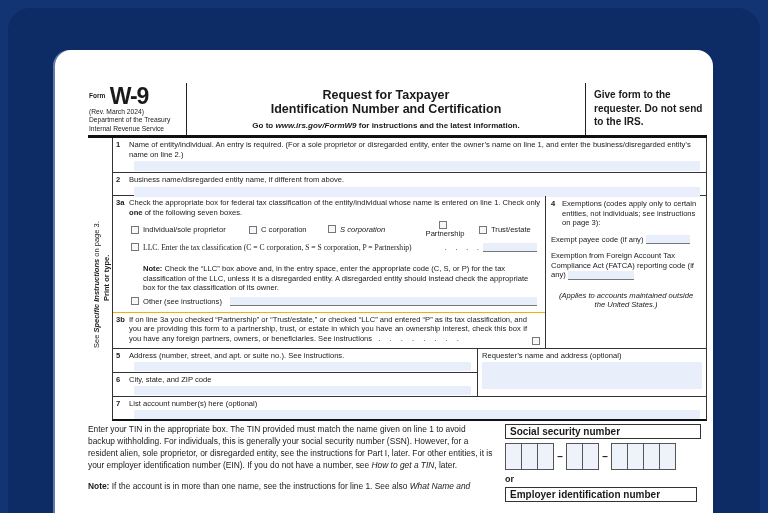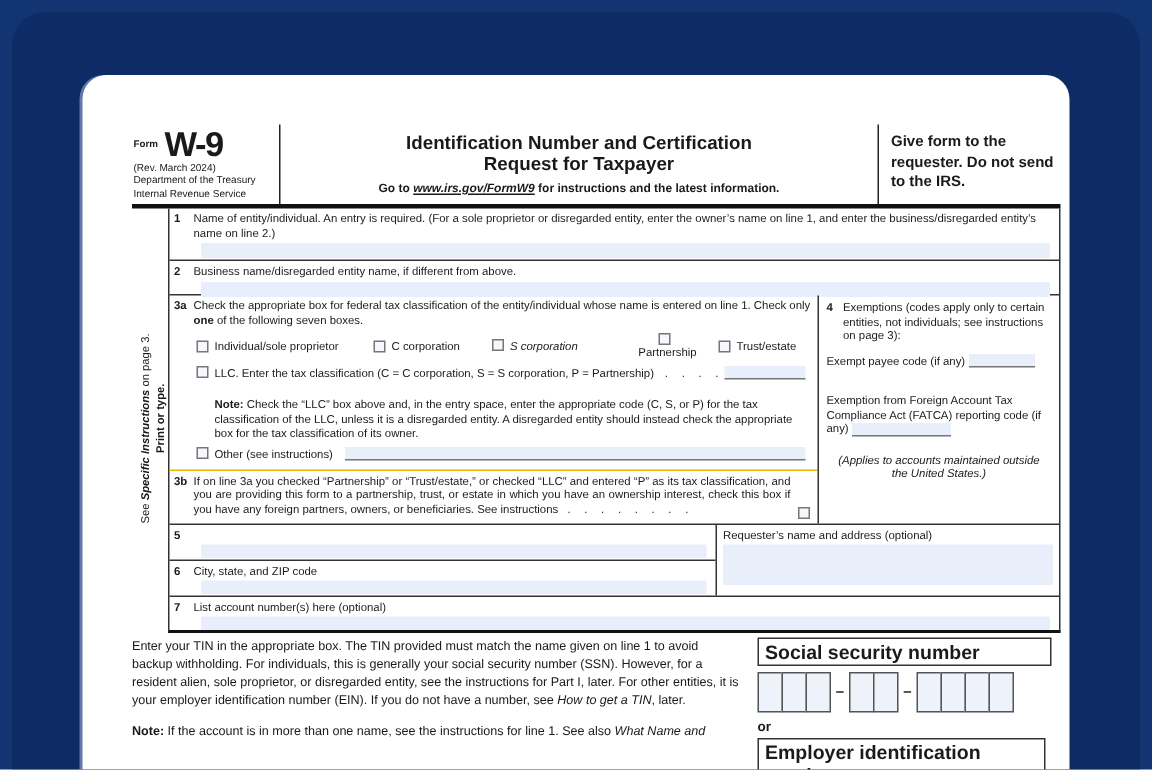--- a/index.html
+++ b/index.html
@@ -11,21 +11,21 @@
 
   
   .hdr { display:flex; width:619px; border-bottom:3px solid #111; }
   .hdr-left { width:99px; border-right:1.5px solid #222; padding:3px 4px 2px 1px; }
   .form-word { font-size:6.5px; font-weight:bold; vertical-align:super; }
   .form-name { font-size:23px; font-weight:bold; letter-spacing:-1px; line-height:.95; }
   .hdr-small { font-size:6.7px; line-height:1.25; }
   .hdr-mid { flex:1; text-align:center; padding:5px 8px 3px; }
   .hdr-title { font-size:12.5px; font-weight:bold; line-height:1.15; }
   .hdr-goto { font-size:8px; font-weight:bold; margin-top:4px; }
-  .hdr-goto .it { font-style:italic;text-decoration:underline; }
+  .hdr-goto .it { font-style:italic; }
   .hdr-right { width:122px; border-left:1.5px solid #222; padding:5px 4px 2px 8px; font-size:10px; font-weight:bold; line-height:1.35; }
 
   
   .before { width:619px; font-size:8.4px; padding:3px 0 3px 1px; border-bottom:1px solid #333; }
   .before b { font-weight:bold; } .it { font-style:italic; }
 
   
   .w9 { position:relative; margin-left:24px; width:595px; border-left:1px solid #333; border-right:1px solid #333; border-bottom:2.5px solid #111; font-size:7.6px; line-height:1.25; }
   .vtxt { position:absolute; transform-origin:0 0; transform:rotate(-90deg); white-space:nowrap; font-size:7.5px; }
   .vt1 { left:-11px; top:163px; font-weight:bold; }
@@ -42,51 +42,51 @@
   .r2 { height:23px; border-bottom:1px solid #333; padding:2px 4px 0 3px; }
 
   .r3 { display:flex; border-bottom:1px solid #333; }
   .r3-left { width:432px; }
   .r3a { padding:2px 4px 3px 3px; }
   .cbrow { display:flex; align-items:center; margin:4px 0 0 15px; }
   .cbrow .cbl { margin-left:4px; }
   .cbrow .i1{width:118px;display:flex;align-items:center;} .cbrow .i2{width:79px;display:flex;align-items:center;}
   .cbrow .i3{width:79px;display:flex;font-style:italic;} .cbrow .i4{width:72px;display:flex;align-items:center;flex-direction:column;}
   .cbrow .i5{display:flex;align-items:center;}
-  .llcrow { display:flex; align-items:flex-start; margin:4px 4px 12px 15px; }
+  .llcrow { display:flex; align-items:flex-start; margin:4px 4px 12px 15px;font-family:Liberation Serif, serif; }
   .llcrow .cbl { margin-left:4px; }
   .note3a { margin:2px 6px 0 27px; }
   .otherrow { display:flex; align-items:center; margin:4px 4px 3px 15px; }
   .otherrow .cbl { margin-left:4px; }
   .r3b { border-top:1px solid #eab308; padding:2px 5px 3px 3px; display:flex; }
   .r3b .txt { text-align:justify; }
   .r3b .cb { margin-left:5px; margin-top:22px; }
   .r3-right { flex:1; border-left:1px solid #333; padding:3px 5px; font-size:7.6px; }
   .exempt { margin-top:7px; }
-  .fatca { margin-top:17px; }
+  .fatca { margin-top:7px; }
   .applies { font-style:italic; text-align:center; margin-top:11px; padding:0 6px; }
 
   .r56 { display:flex; border-bottom:1px solid #333; }
   .r56-left { width:364px; }
   .r5 { height:24px; border-bottom:1px solid #333; padding:2px 4px 0 3px; }
   .r6 { height:23px; padding:2px 4px 0 3px; }
   .r56-right { flex:1; border-left:1px solid #333; padding:2px 4px 3px; }
   .reqfill { background:#e9eefb; height:27px; margin-top:2px; }
   .r7 { height:22px; padding:2px 4px 0 3px; }
 
   
   .part1 { width:619px; margin-top:3px; }
   .p1head { display:flex; align-items:flex-end; border-bottom:2.5px solid #111; padding-bottom:1px; }
   .chip { background:#000; color:#fff; font-weight:bold; font-size:9px; padding:2px 12px 2px 8px; }
   .p1title { font-weight:bold; font-size:10.5px; margin-left:14px; }
   .p1body { display:flex; margin-top:3px; }
   .p1text { width:405px; font-size:8.4px; line-height:1.42; }
   .p1text .pnote { margin-top:9px; }
   .tin { margin-left:12px; width:200px; }
-  .tinlabel { border:1px solid #333; font-weight:bold; font-size:13px; padding:1px 4px; width:196px; }
+  .tinlabel { border:1px solid #333; font-weight:bold; font-size:10px; padding:1px 4px; width:196px; }
   .cells { display:flex; align-items:center; margin-top:4px; }
   .cell { width:17px; height:27px; border:1px solid #555; background:#eef2fb; margin-left:-1px; }
   .cell:first-child { margin-left:0; }
   .grp { display:flex; }
   .dash { width:12px; text-align:center; font-weight:bold; font-size:10px; }
   .orlbl { font-weight:bold; font-size:9px; margin:4px 0 3px; }
 </style>
 </head>
 <body>
 
@@ -99,22 +99,22 @@
       <div>
         <span class="form-word">Form</span>
         <span class="form-name">W-9</span>
       </div>
       <div class="hdr-small">(Rev. March 2024)</div>
       <div class="hdr-small">Department of the Treasury</div>
       <div class="hdr-small">Internal Revenue Service</div>
     </div>
     <div class="hdr-mid">
       <div class="hdr-title">
+        <div>Request for Taxpayer</div>
         <div>Identification Number and Certification</div>
-        <div>Request for Taxpayer</div>
       </div>
       <div class="hdr-goto">
         <span>Go to </span><span class="it">www.irs.gov/FormW9</span><span> for instructions and the latest information.</span>
       </div>
     </div>
     <div class="hdr-right">Give form to the requester. Do not send to the IRS.</div>
   </div>
 
 
   <div class="w9">
@@ -204,20 +204,21 @@
         </div>
         <div class="applies">(Applies to accounts maintained outside the United States.)</div>
       </div>
     </div>
 
     <div class="r56">
       <div class="r56-left">
         <div class="r5">
           <div class="lblrow">
             <span class="num">5</span>
+            <span>Address (number, street, and apt. or suite no.). See instructions.</span>
           </div>
           <div class="band" style="height:9px;"></div>
         </div>
         <div class="r6">
           <div class="lblrow">
             <span class="num">6</span>
             <span>City, state, and ZIP code</span>
           </div>
           <div class="band" style="height:9px;"></div>
         </div>

